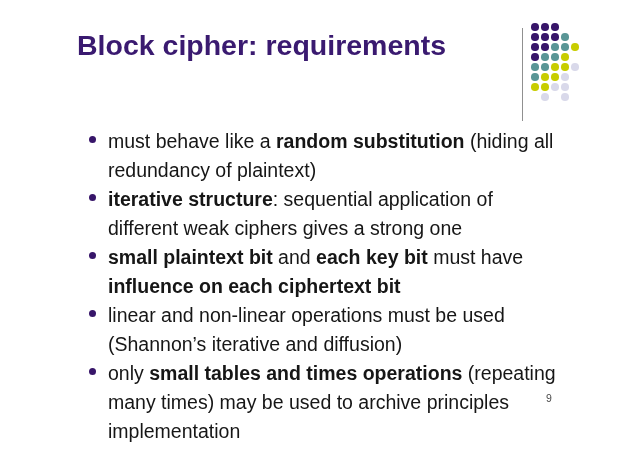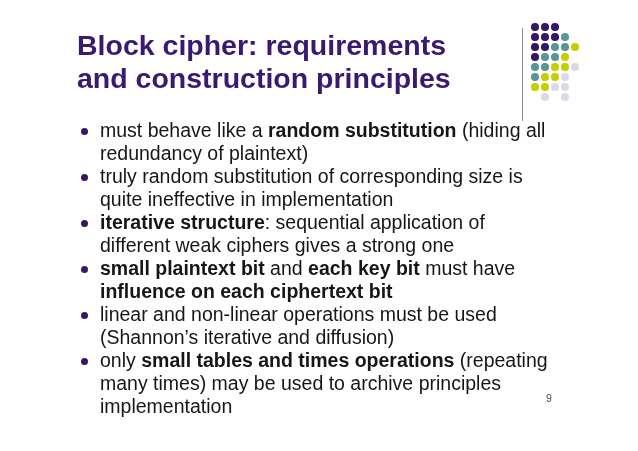--- a/index.html
+++ b/index.html
@@ -51,25 +51,25 @@
     width: 7.6px;
     height: 7.6px;
     border-radius: 50%;
     margin: auto;
   }
   .dot.empty { background: transparent; }
   ul.bullets {
     position: absolute;
     left: 80px;
     top: 119px;
-    margin: 0;
+    margin: 8px;
     padding: 0;
     list-style: none;
     font-size: 19.5px;
-    line-height: 23px;
+    line-height: 29px;
     color: var(--body-color, #161616);
   }
   ul.bullets li {
     position: relative;
     padding-left: 20px;
     width: 460px;
   }
   .blt {
     position: absolute;
     left: 1px;
@@ -89,21 +89,20 @@
     color: var(--pagenum-color, #4a4a4a);
   }
 </style>
 </head>
 <body>
 
 <div class="slide">
 
   <div class="title">
     <div>Block cipher: requirements</div>
-    <div>and construction principles</div>
   </div>
 
   <div class="divider"></div>
 
   <div class="dots" id="dot-grid">
       <div class="dot" style="background: rgb(55, 21, 105);"></div>
       <div class="dot" style="background: rgb(55, 21, 105);"></div>
       <div class="dot" style="background: rgb(55, 21, 105);"></div>
       <div class="dot empty"></div>
       <div class="dot empty"></div>
@@ -139,21 +138,20 @@
       <div class="dot empty"></div>
       <div class="dot empty"></div>
       <div class="dot" style="background: rgb(217, 217, 234);"></div>
       <div class="dot empty"></div>
       <div class="dot" style="background: rgb(217, 217, 234);"></div>
       <div class="dot empty"></div>
     </div>
 
   <ul class="bullets" id="bullet-list">
       <li><span class="blt"></span><span class="seg-regular">must behave like a </span><span class="seg-bold">random substitution</span><span class="seg-regular"> (hiding all redundancy of plaintext)</span></li>
-      <li><span class="blt"></span><span class="seg-regular">truly random substitution of corresponding size is quite ineffective in implementation</span></li>
       <li><span class="blt"></span><span class="seg-bold">iterative structure</span><span class="seg-regular">: sequential application of </span><span class="seg-italic">different</span><span class="seg-regular"> weak ciphers gives a strong one</span></li>
       <li><span class="blt"></span><span class="seg-bold">small plaintext bit</span><span class="seg-regular"> and </span><span class="seg-bold">each key bit</span><span class="seg-regular"> must have </span><span class="seg-bold">influence on each ciphertext bit</span></li>
       <li><span class="blt"></span><span class="seg-regular">linear and non-linear operations must be used (Shannon’s </span><span class="seg-italic">iterative</span><span class="seg-regular"> and </span><span class="seg-italic">diffusion</span><span class="seg-regular">)</span></li>
       <li><span class="blt"></span><span class="seg-regular">only </span><span class="seg-bold">small tables and times operations</span><span class="seg-regular"> (repeating many times) may be used to archive principles implementation</span></li>
     </ul>
 
   <div class="pagenum">9</div>
 
 </div>
 

